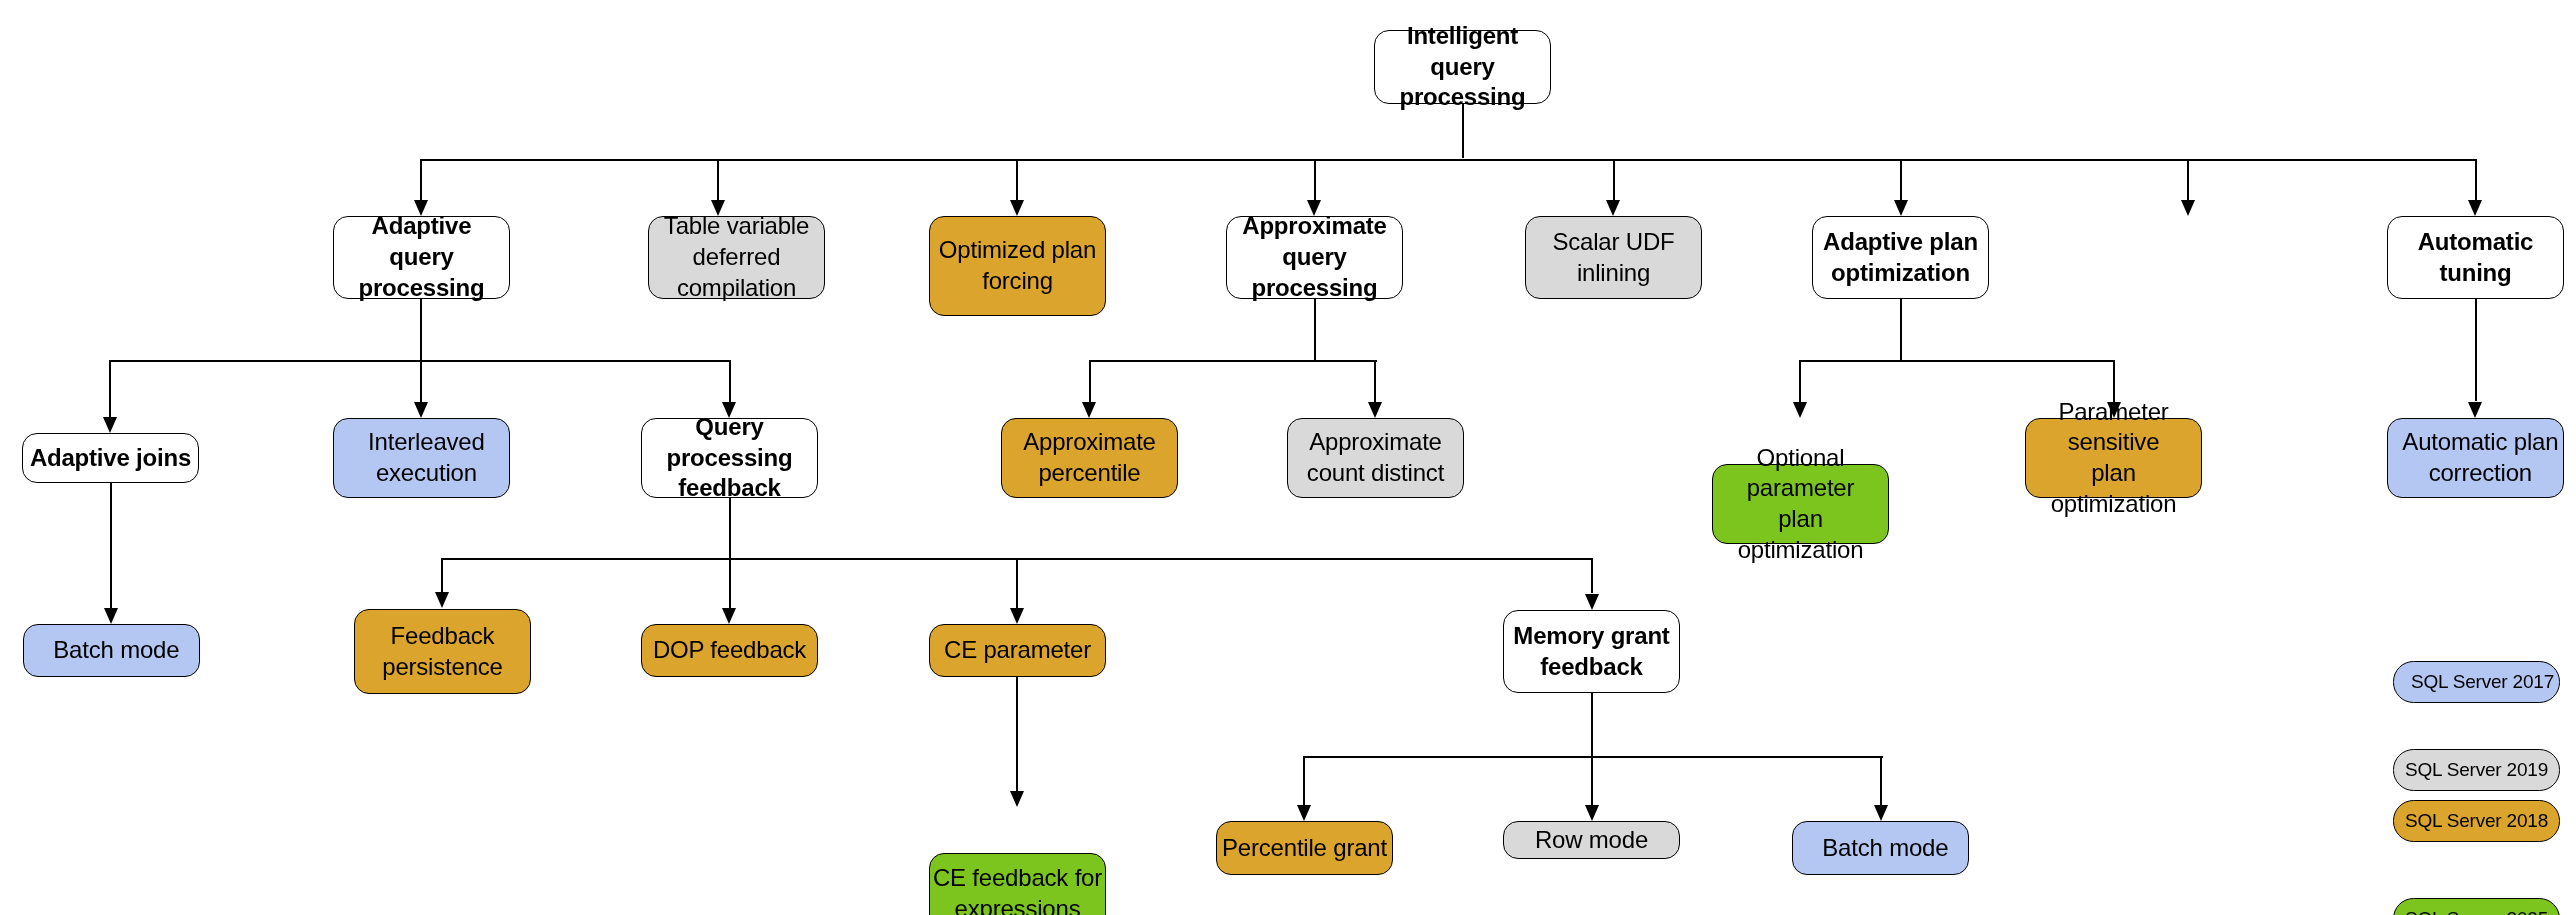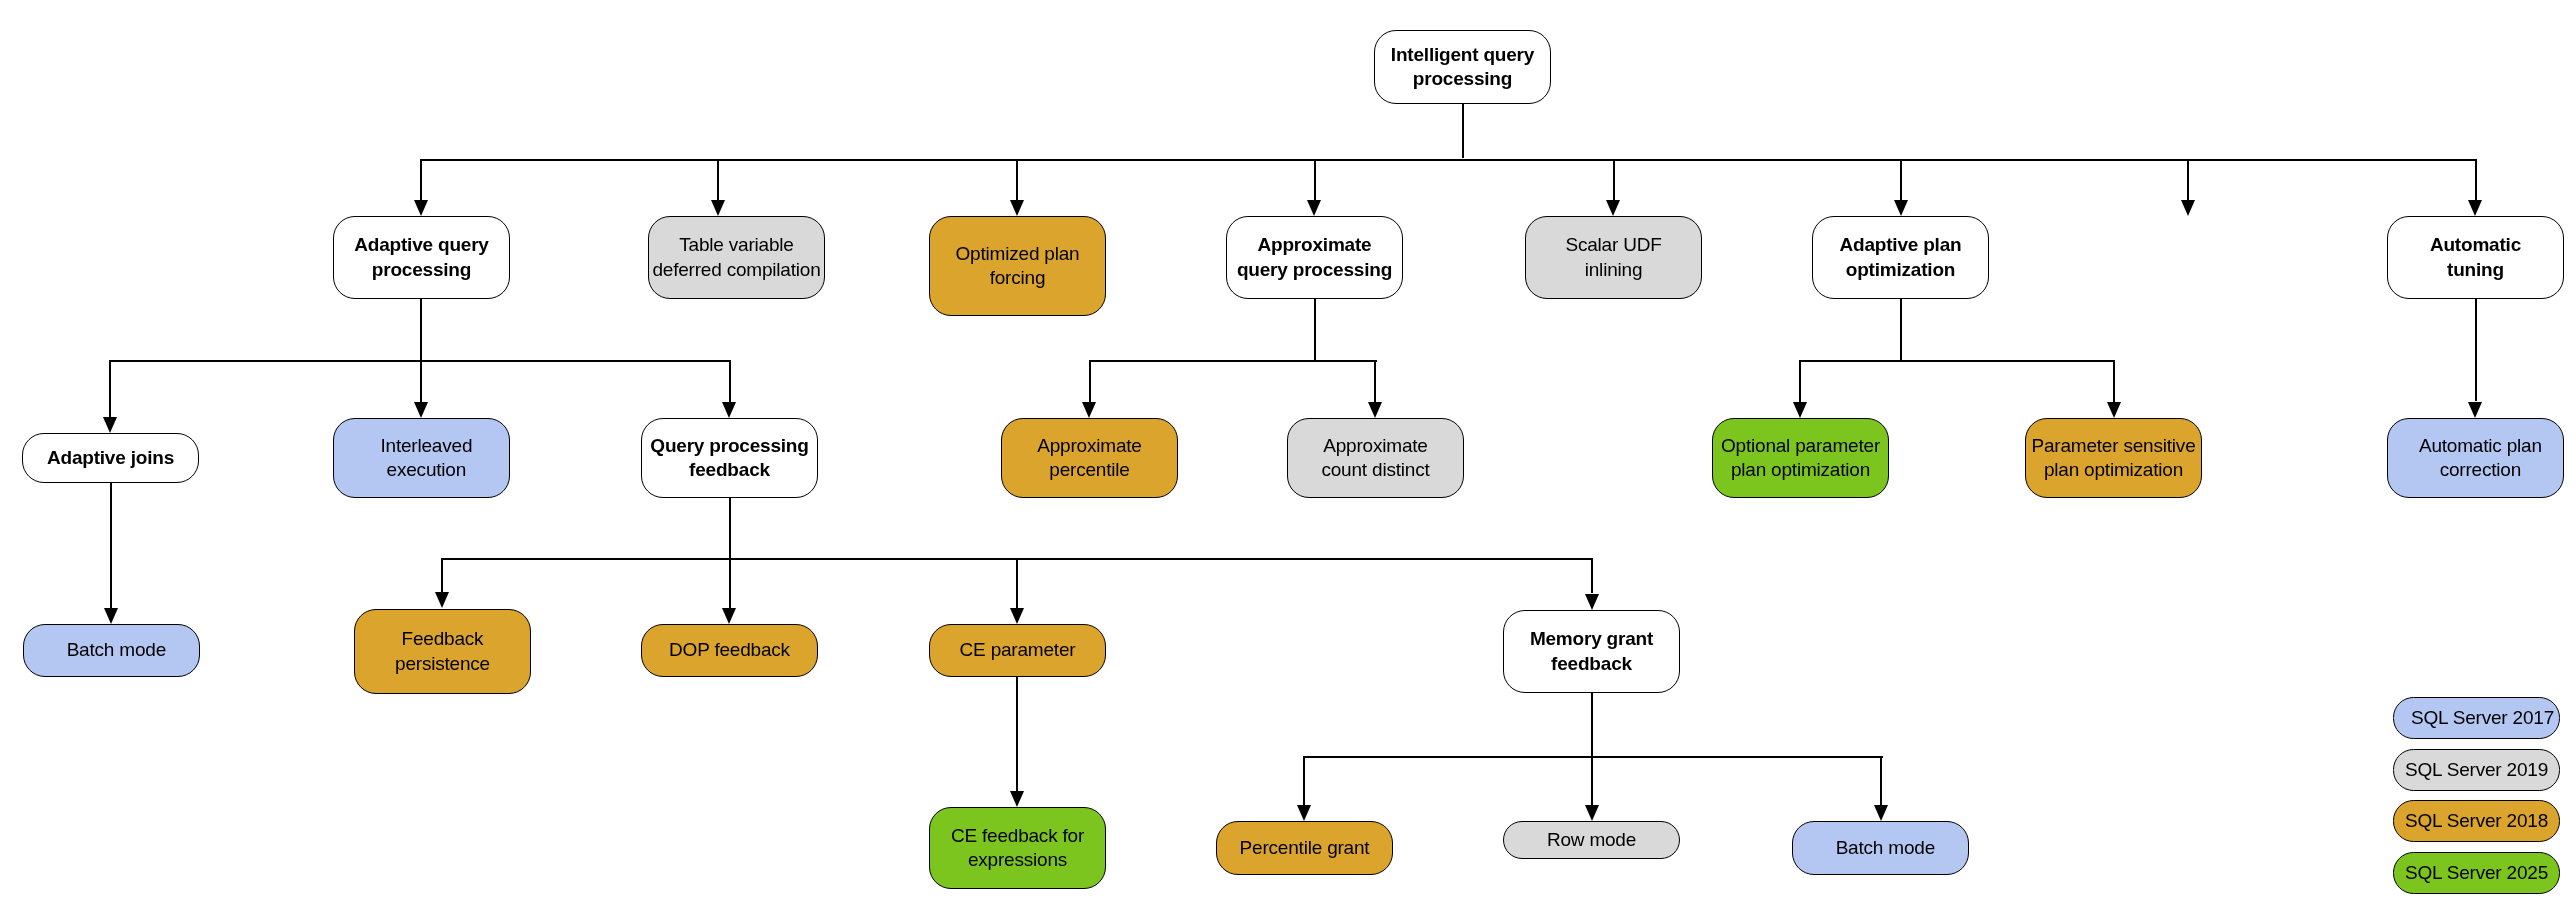--- a/index.html
+++ b/index.html
@@ -2,30 +2,30 @@
 <html style="--v2017: #b3c7f2; --v2019: #d9d9d9; --v2022: #dba42c; --v2025: #7cc51f; --node_border: #000000; --group_bg: #ffffff;font-size:9.2px"><head>
 <meta charset="utf-8">
 <style>
   html,body{margin:0;padding:0;background:#fff;}
   .canvas{
     position:relative;width:2576px;height:916px;background:#ffffff;overflow:hidden;
     font-family:"Liberation Sans",sans-serif;color:#000;
   }
   .node{
     position:absolute;width:177px;box-sizing:border-box;
-    background:#fff;border:1.7px solid #000;border-radius:22px;
+    background:#fff;border:1.7px solid #000;border-radius:15px;
     display:flex;align-items:center;justify-content:center;
-    text-align:center;font-size:19px;line-height:1.28;
+    text-align:center;font-size:24px;line-height:1.28;
     white-space:pre-line;letter-spacing:-0.2px;padding:1.1px 2.3px;
   }
   .bold{font-weight:bold;}
   .cat-v2017{background:var(--v2017);padding-left:12px;}
   .cat-v2019{background:var(--v2019);}
   .cat-v2022{background:var(--v2022);}
-  .cat-v2025{background:var(--v2025);}
+  .cat-v2025{background:var(--v2025);margin-top:46px;}
   .lh{position:absolute;height:1.7px;background:#000;}
   .lv{position:absolute;width:1.7px;background:#000;}
   .arrow{
     position:absolute;width:0;height:0;
     border-left:7.4px solid transparent;border-right:7.4px solid transparent;
     border-top:16px solid #000;
   }
   .pill{
     position:absolute;left:2393px;width:167px;height:42px;box-sizing:border-box;
     border:1.7px solid #000;border-radius:20.6px;
@@ -150,19 +150,19 @@
   <div class="node cat-v2022" style="left:929px;top:624px;height:53px">CE parameter</div>
   <div class="node bold" style="left:1503px;top:610px;height:83px">Memory grant
 feedback</div>
 
   <div class="node cat-v2025" style="left:929px;top:807px;height:82px">CE feedback for
 expressions</div>
   <div class="node cat-v2022" style="left:1216px;top:821px;height:54px">Percentile grant</div>
   <div class="node cat-v2019" style="left:1503px;top:821px;height:38px">Row mode</div>
   <div class="node cat-v2017" style="left:1792px;top:821px;height:54px">Batch mode</div>
 
-  <div class="pill cat-v2017" style="top:697px">SQL Server 2017</div>
+  <div class="pill cat-v2017" style="top:661px">SQL Server 2017</div>
   <div class="pill cat-v2019" style="top:749px">SQL Server 2019</div>
   <div class="pill cat-v2022" style="top:800px">SQL Server 2018</div>
   <div class="pill cat-v2025" style="top:852px">SQL Server 2025</div>
 
 </div>
 
 
 </body></html>

